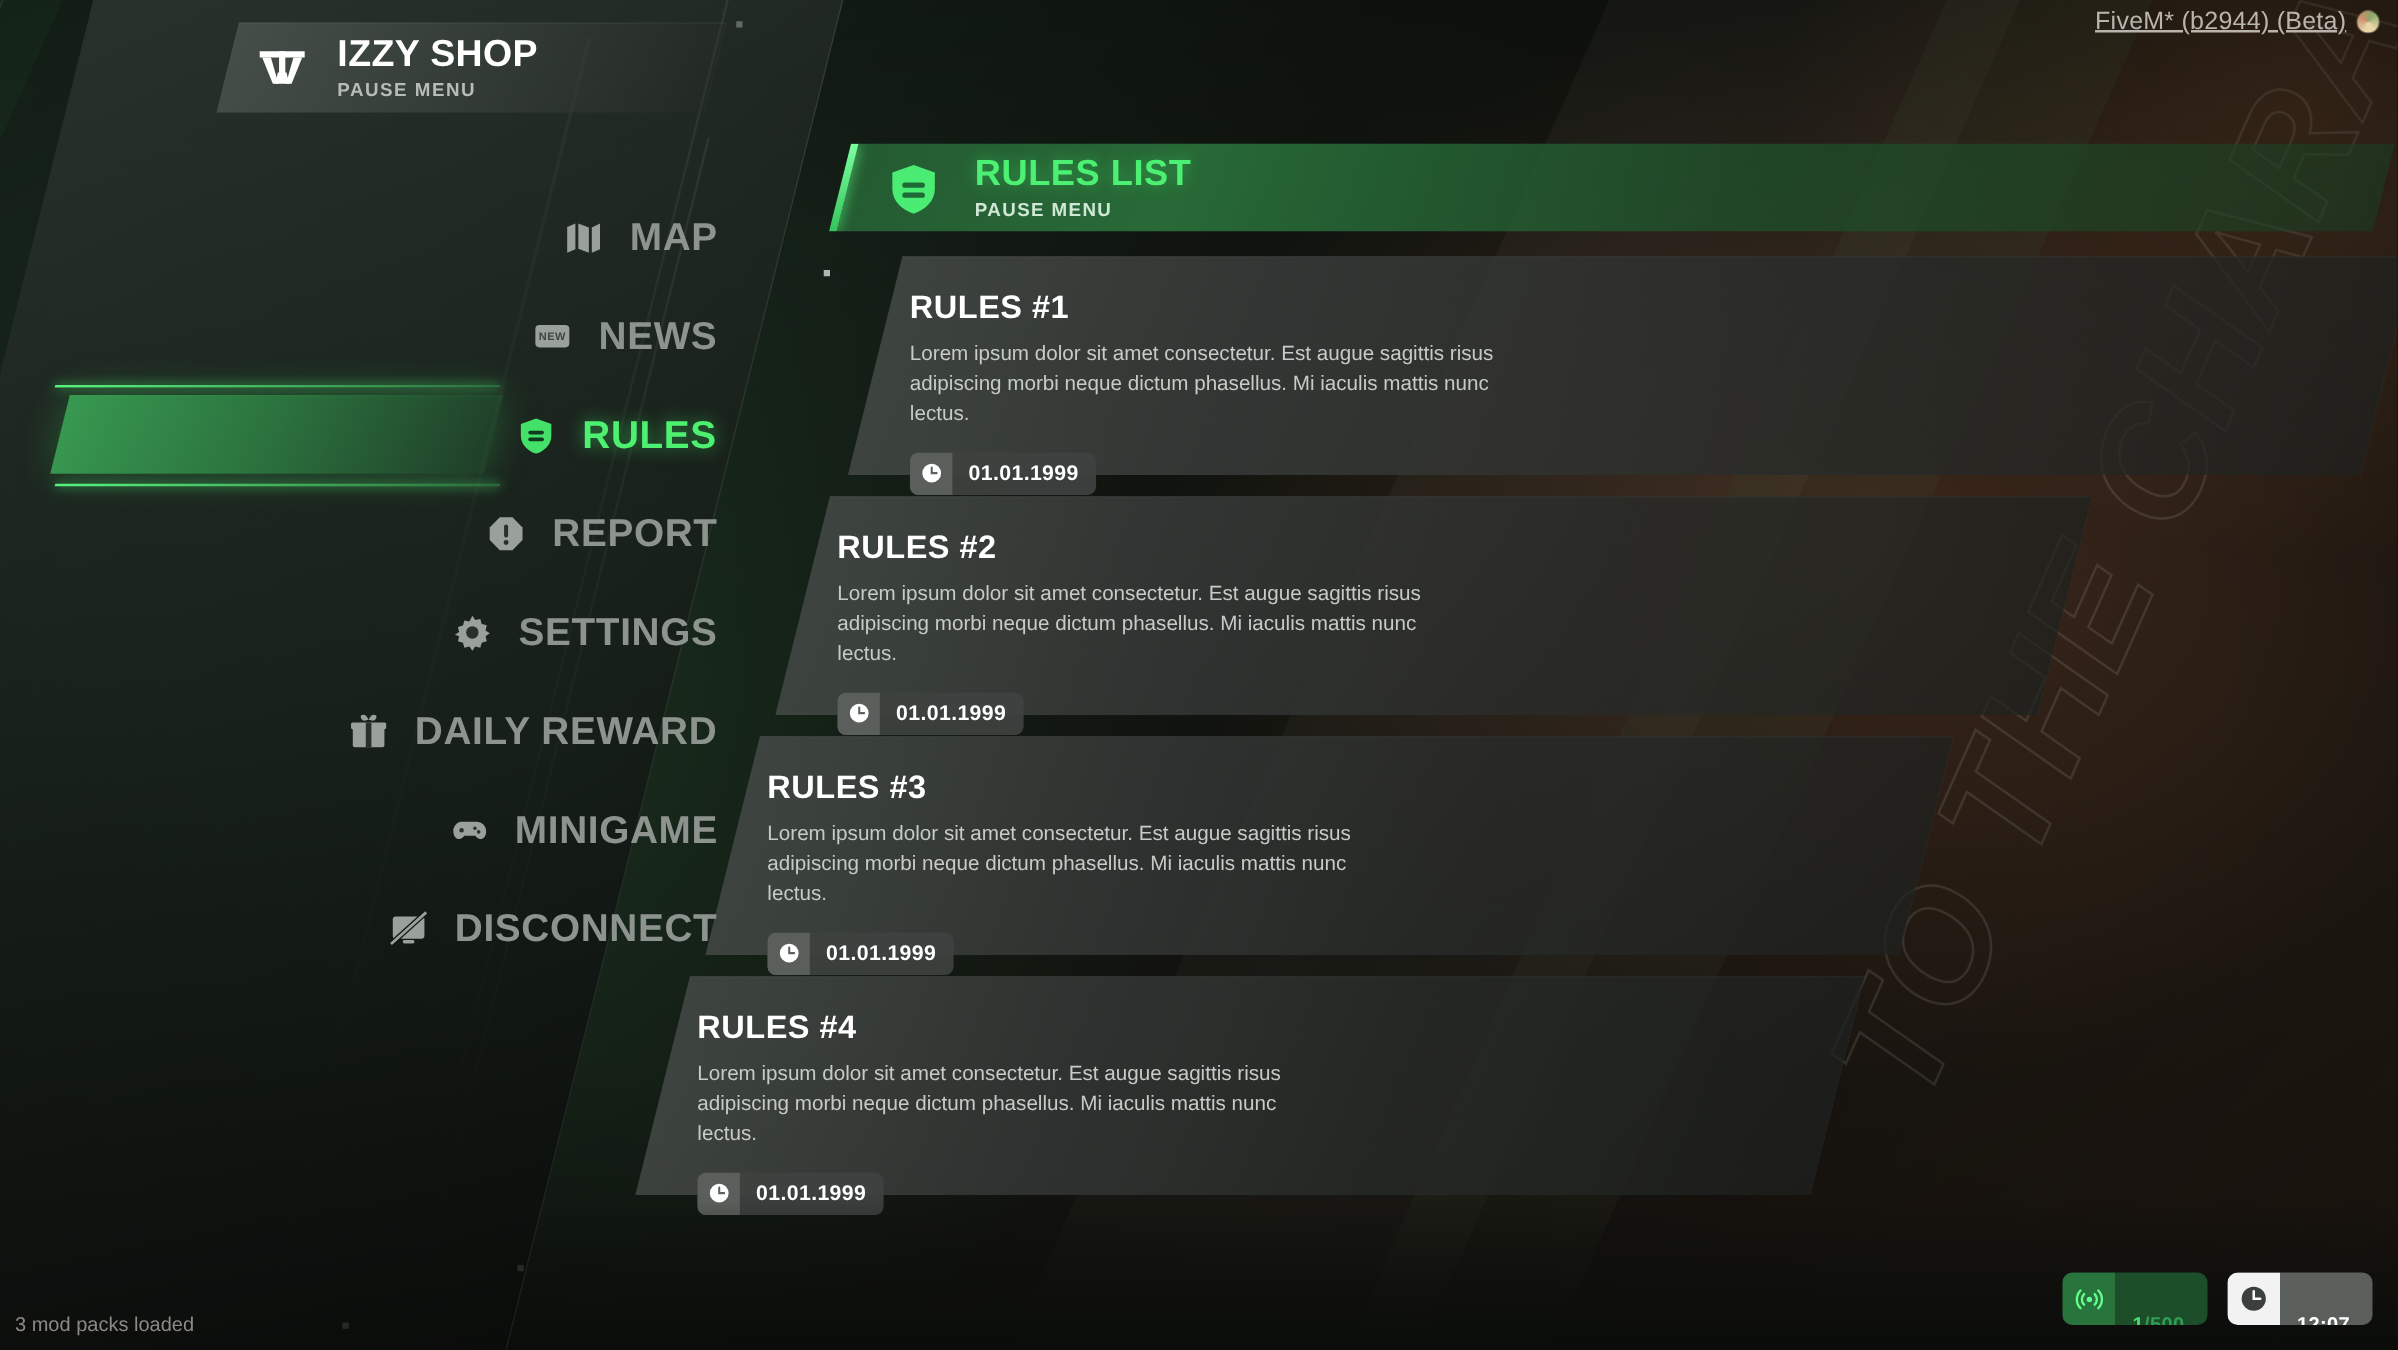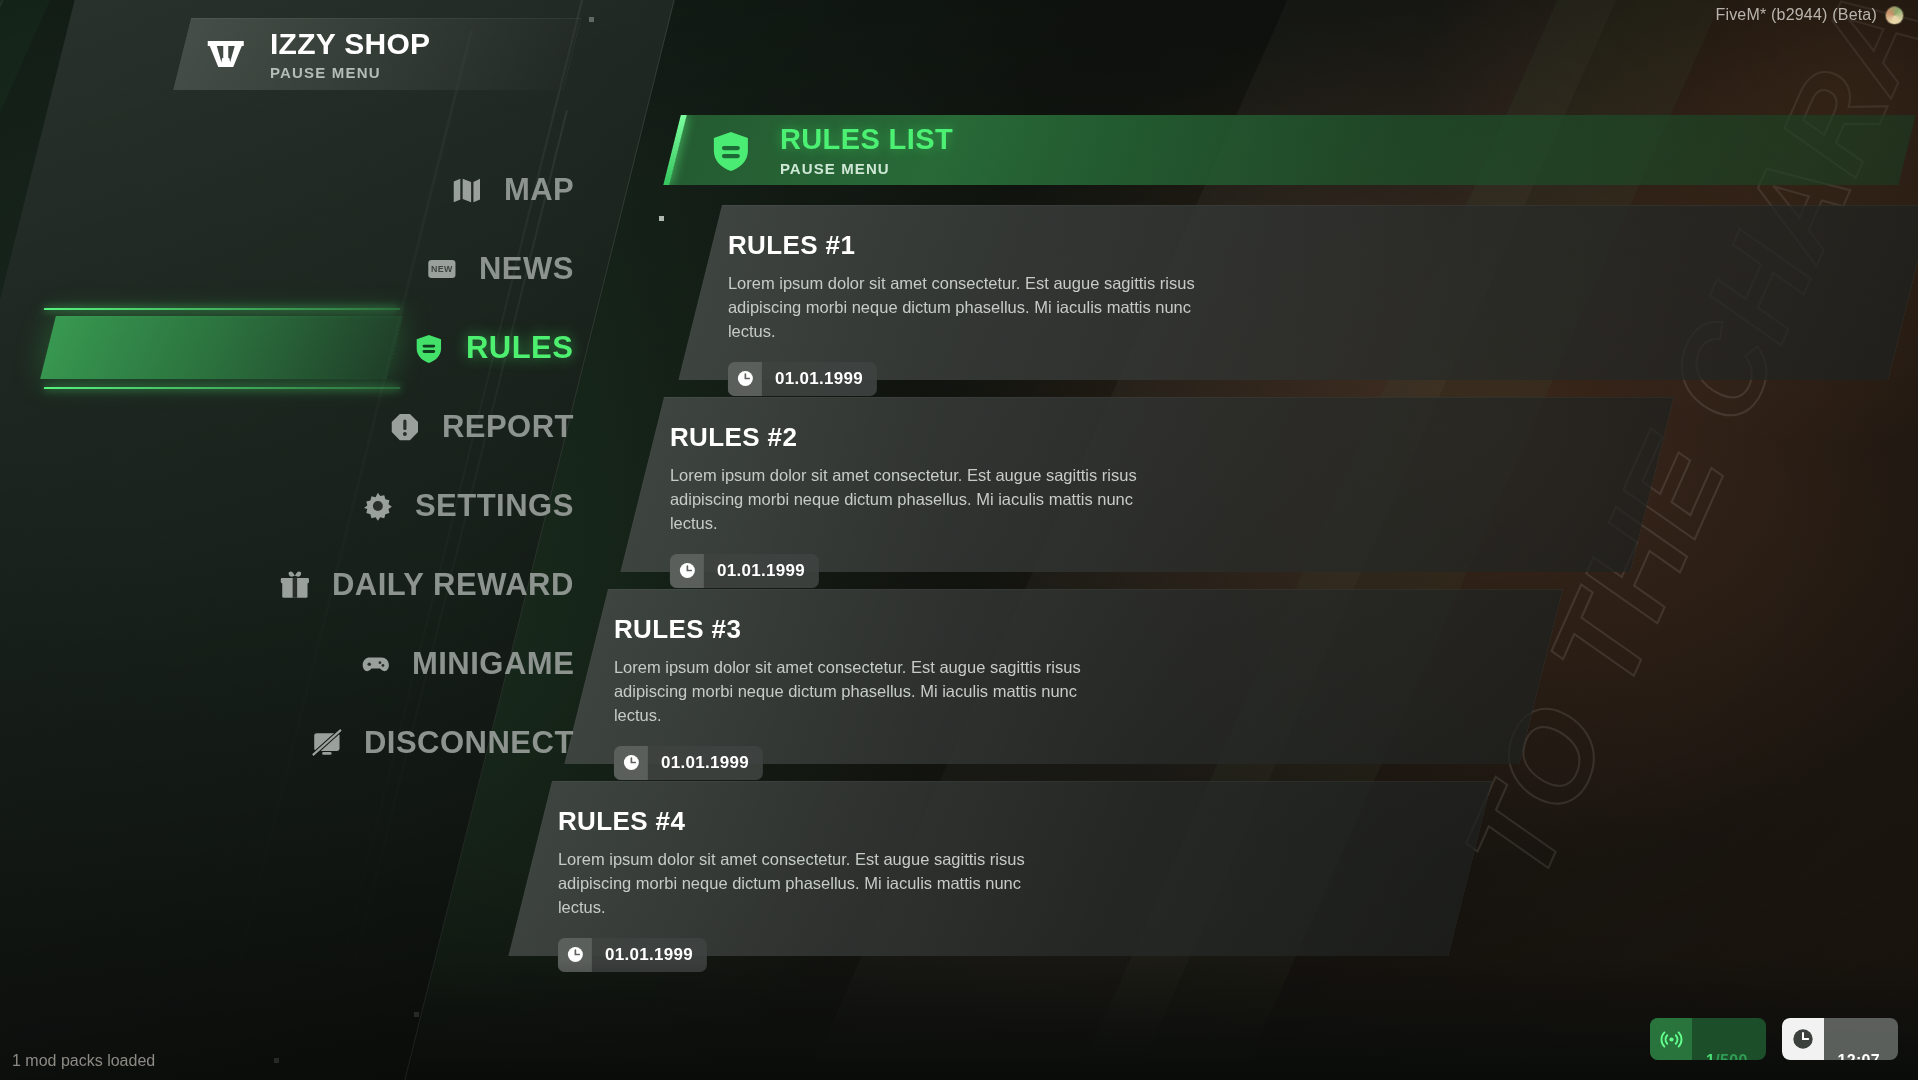--- a/index.html
+++ b/index.html
@@ -162,22 +162,22 @@
   }
   .date-txt { font-size:17px; font-weight:700; letter-spacing:.3px; padding:0 14px 0 13px; color:#fff; }
 
   .card-fade { position:absolute; left:0; right:0; bottom:0; height:120px;
                background:linear-gradient(180deg, rgba(14,17,15,0) 0%, rgba(12,14,12,0.92) 78%, rgba(10,12,10,1) 100%);
                z-index:5; pointer-events:none; }
 
   
   #topright {
     position:absolute; right:14px; top:6px; z-index:8;
-    display:flex; align-items:flex-start; gap:8px;
-    font-size:16px; color:#b9b5ae; letter-spacing:.2px;
+    display:flex; align-items:center; gap:8px;
+    font-size:20px; color:#b9b5ae; letter-spacing:.2px;text-decoration:underline;
   }
   .fivem-dot {
     width:19px; height:19px; border-radius:50%;
     background:conic-gradient(from 200deg,#e8d6a8 0deg,#c98f6a 100deg,#8aa86a 190deg,#e8d6a8 300deg);
     border:1px solid rgba(0,0,0,0.5);
   }
   #botleft { position:absolute; left:12px; bottom:10px; z-index:8; font-size:16px; color:#8d8a84; }
 
   #statusbar { position:absolute; right:20px; bottom:20px; z-index:8; display:flex; align-items:center; gap:16px; }
   .sb {
@@ -422,21 +422,21 @@
       </div>
     </div>
   <div class="card-fade"></div>
 </div>
 
 <div id="topright">
   <span>FiveM* (b2944) (Beta)</span>
   <span class="fivem-dot"></span>
 </div>
 
-<div id="botleft">1 mod packs loaded</div>
+<div id="botleft">3 mod packs loaded</div>
 
 <div id="statusbar">
   <div class="sb players">
     <div class="sb-ico">
       <svg viewBox="0 0 26 26" width="23" height="23" aria-hidden="true" fill="none" stroke="currentColor" stroke-width="2.1" stroke-linecap="round">
         <circle cx="13" cy="13" r="2.4" fill="currentColor" stroke="none"></circle>
         <path d="M8.2 8.2 a6.8 6.8 0 0 0 0 9.6"></path>
         <path d="M17.8 8.2 a6.8 6.8 0 0 1 0 9.6"></path>
         <path d="M5 5 a11.3 11.3 0 0 0 0 16"></path>
         <path d="M21 5 a11.3 11.3 0 0 1 0 16"></path>

